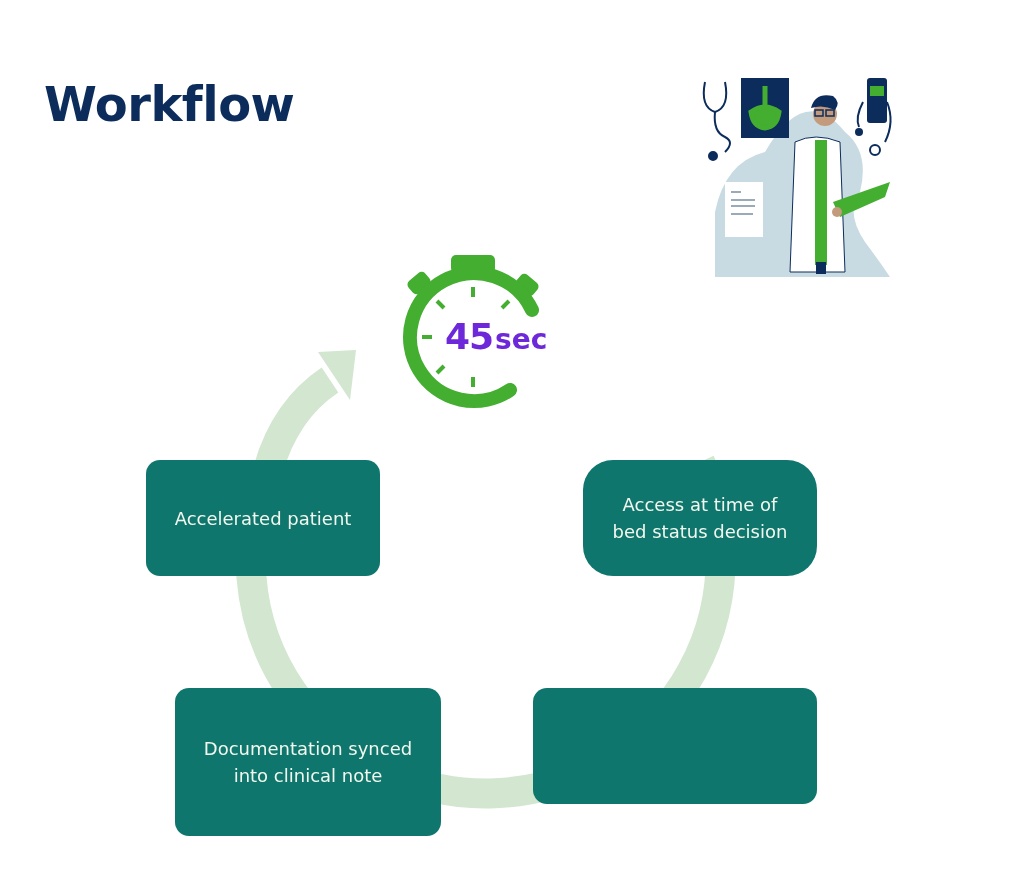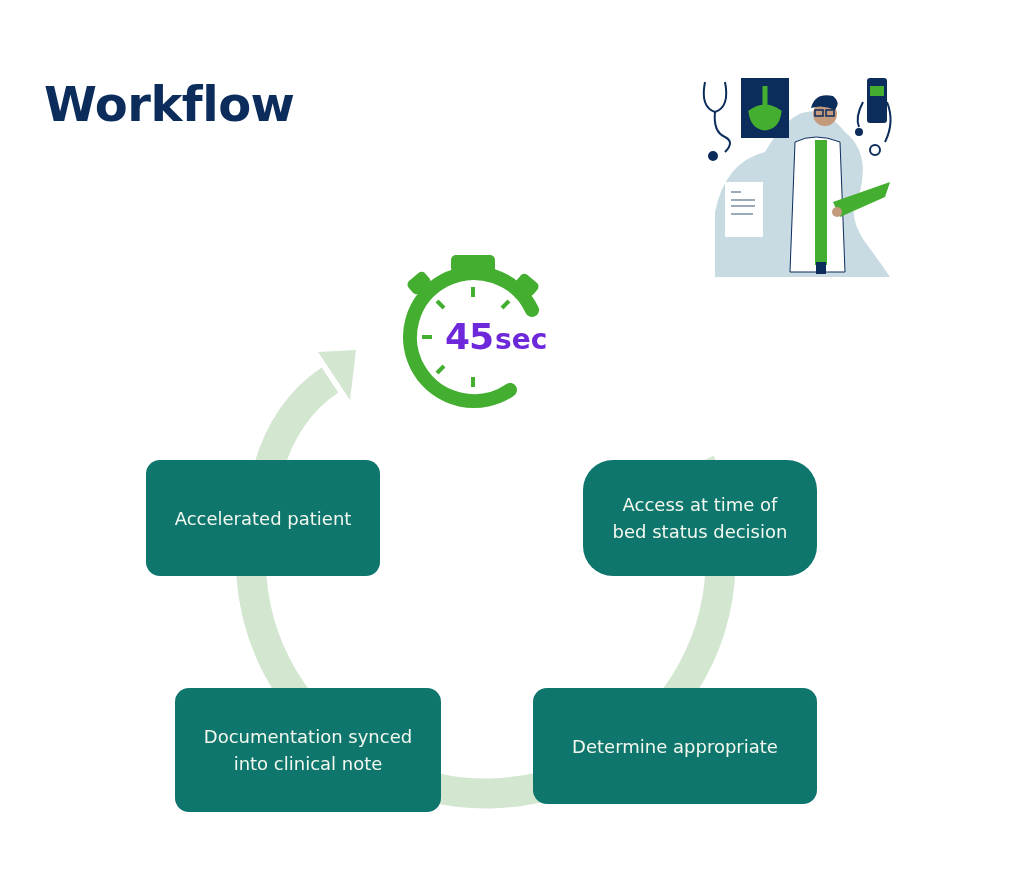--- a/index.html
+++ b/index.html
@@ -99,24 +99,23 @@
 </svg>
 
 <div class="step" style="left:583px; top:460px; width:234px; height:116px;border-radius:30px;">
   <div>
     <span>Access at time of</span>
     <span>bed status decision</span>
   </div>
 </div>
 <div class="step" style="left:533px; top:688px; width:284px; height:116px;">
   <div>
-    <span>Determine appropriate</span>
   </div>
 </div>
-<div class="step" style="left:175px; top:688px; width:266px; height:124px;">
+<div class="step" style="left:175px; top:688px; width:266px; height:148px;">
   <div>
     <span>Documentation synced</span>
     <span>into clinical note</span>
   </div>
 </div>
 <div class="step" style="left:146px; top:460px; width:234px; height:116px;">
   <div>
     <span>Accelerated patient</span>
   </div>
 </div>

